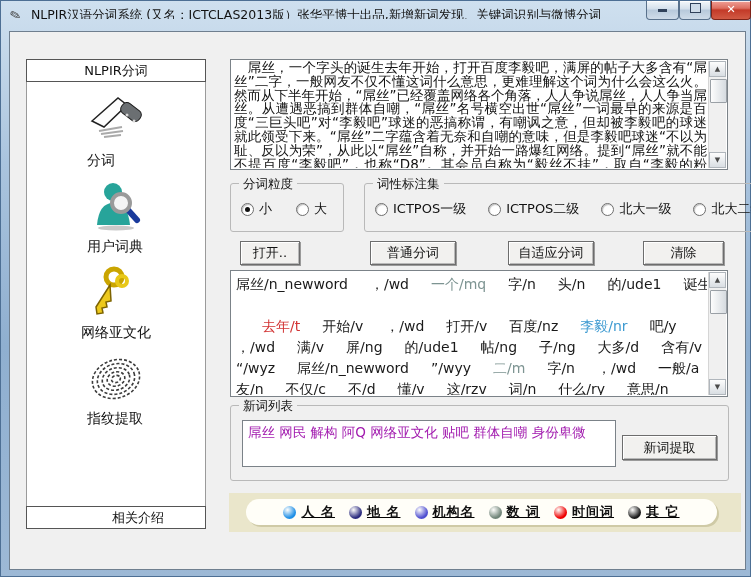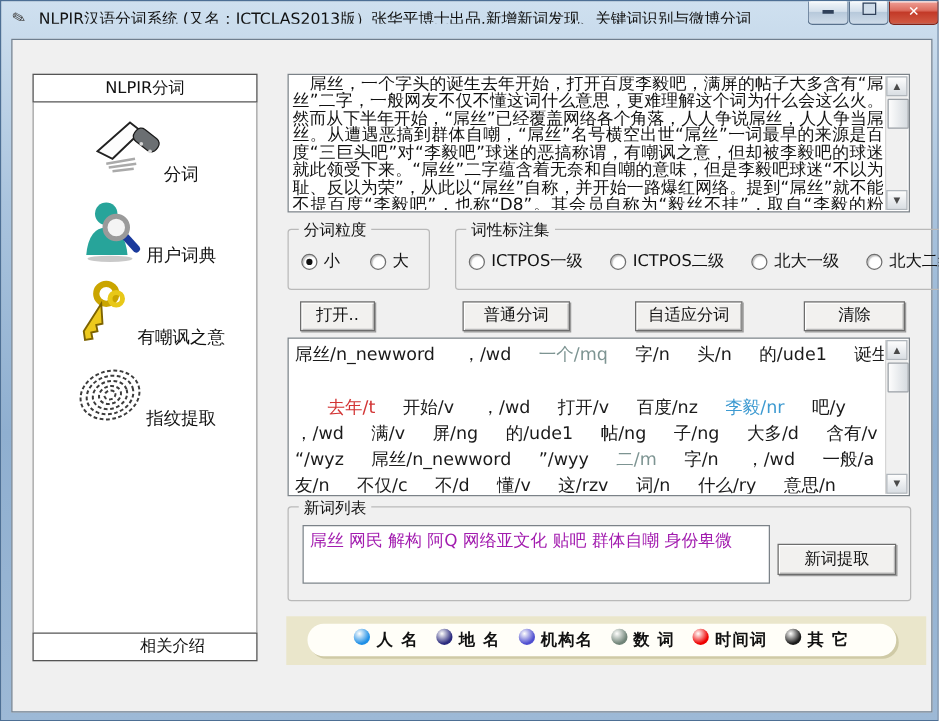--- a/index.html
+++ b/index.html
@@ -29,21 +29,21 @@
   .client{position:absolute;left:8px;top:30px;width:735px;height:537px;background:#f0f0f0;
     border:1px solid #6f7f8f;box-sizing:content-box;}
   
   .sidebar{position:absolute;left:16px;top:27px;width:180px;height:470px;background:#fff;
     border:1px solid #9a9a9a;box-sizing:border-box;}
   .sb-header,.sb-footer{position:absolute;left:-1px;width:180px;height:23px;border:1px solid #555;
     background:#fff;box-sizing:border-box;text-align:center;font-size:13px;line-height:21px;color:#111;}
   .sb-header{top:-1px;}
   .sb-footer{bottom:-1px;padding-left:44px;}
   .sb-items{position:absolute;left:0;top:24px;width:100%;display:flex;flex-direction:column;align-items:center;}
-  .sb-item{display:flex;flex-direction:row;align-items:flex-end;margin-top:9px;cursor:pointer;}
+  .sb-item{display:flex;flex-direction:column;align-items:flex-start;margin-top:9px;cursor:pointer;}
   .sb-item svg{width:58px;height:56px;display:block;}
   .sb-label{font-size:14px;color:#111;margin-top:3px;}
   
   .sunken{position:absolute;background:#fff;border:1px solid #7b8288;box-sizing:border-box;}
   .src-box{left:220px;top:27px;width:498px;height:111px;}
   .src-text{position:absolute;left:3px;top:1px;right:20px;bottom:1px;overflow:hidden;
     font-size:13.5px;line-height:13.8px;color:#111;text-align:justify;}
   .res-box{left:220px;top:238px;width:498px;height:127px;}
   .res-content{position:absolute;left:5px;top:3px;right:20px;bottom:1px;overflow:hidden;}
   .result-line{height:21px;line-height:21px;font-size:14px;white-space:nowrap;}
@@ -80,21 +80,21 @@
   .btn-adapt{left:498px;top:209px;width:86px;}
   .btn-clear{left:633px;top:209px;width:81px;}
   .btn-newword{left:612px;top:403px;width:95px;height:25px;}
   
   .new-box{left:232px;top:388px;width:374px;height:47px;}
   .new-text{position:absolute;left:5px;top:3px;right:4px;font-size:13.5px;color:#a21caf;}
   
   .legend-bar{position:absolute;left:219px;top:461px;width:512px;height:39px;background:#eae6cb;}
   .legend-pill{position:absolute;left:17px;top:6px;width:471px;height:26px;background:#fffef8;
     border-radius:13px;box-shadow:2px 2px 0 #cfcaa6;display:flex;align-items:center;justify-content:center;}
-  .legend-item{display:flex;margin:0 7px;}
+  .legend-item{display:flex;align-items:center;margin:0 7px;text-decoration:underline;}
   .legend-dot{width:13px;height:13px;border-radius:50%;margin-right:5px;flex:none;}
   .legend-label{font-size:13px;font-weight:bold;color:#111;letter-spacing:1px;white-space:nowrap;}
 </style>
 </head>
 <body>
 
 <div class="window">
 
   <div class="titlebar">
     <span class="app-icon">✎</span>
@@ -131,21 +131,21 @@
           </svg>
           <span class="sb-label">用户词典</span>
         </div>
 
         <div class="sb-item">
           <svg viewBox="0 0 58 56">
             <circle cx="33" cy="12" r="8" fill="none" stroke="#caa500" stroke-width="5"></circle>
             <circle cx="41" cy="16" r="5" fill="none" stroke="#e8c818" stroke-width="4"></circle>
             <path d="M29 20 L15 42 l1 7 6 -1 -1 -5 5 -1 -1 -5 5 -1 z" fill="#edc91c" stroke="#7d6300" stroke-width="1.5"></path>
           </svg>
-          <span class="sb-label">有嘲讽之意</span>
+          <span class="sb-label">网络亚文化</span>
         </div>
 
         <div class="sb-item">
           <svg viewBox="0 0 58 56">
             <g fill="none" stroke="#3c3c3c" stroke-width="1.6" stroke-dasharray="3 2" transform="rotate(-18 29 28)">
               <ellipse cx="29" cy="28" rx="24" ry="19"></ellipse>
               <ellipse cx="29" cy="28" rx="19" ry="15"></ellipse>
               <ellipse cx="29" cy="28" rx="14" ry="11"></ellipse>
               <ellipse cx="29" cy="28" rx="9" ry="7"></ellipse>
               <ellipse cx="29" cy="28" rx="4.5" ry="3.5"></ellipse>

